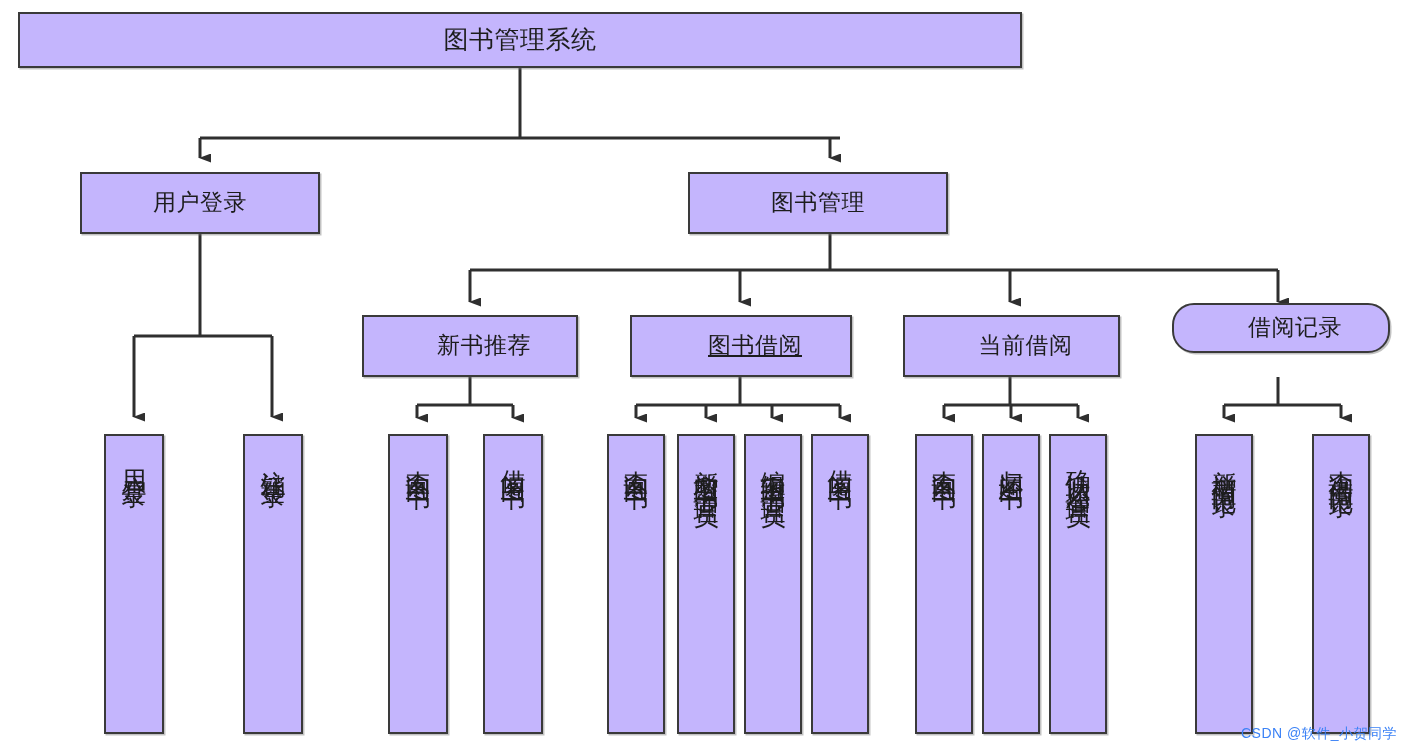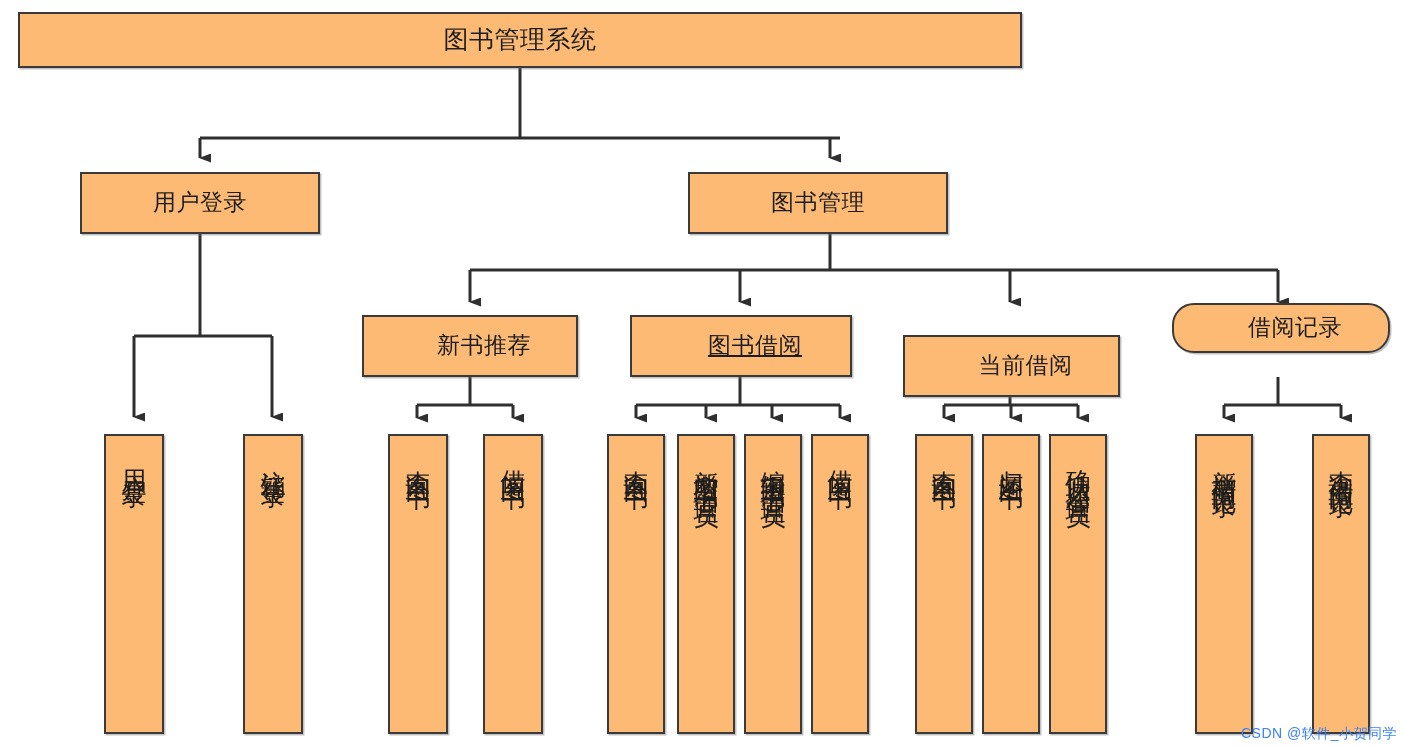--- a/index.html
+++ b/index.html
@@ -19,21 +19,21 @@
     position: absolute;
     left: 0;
     top: 0;
     width: 1405px;
     height: 747px;
   }
   .nodebox {
     position: absolute;
     box-sizing: border-box;
     border: 2.5px solid #3a3a3a;
-    background: #fdba74;
+    background: #c4b5fd;
     display: flex;
     align-items: center;
     justify-content: center;
     text-align: center;
     color: #1d1d1d;
     box-shadow: 1.5px 1.5px 0 0 rgba(120,120,120,0.45);
   }
   .nodebox .txt {
     line-height: 1.18;
     letter-spacing: 0.5px;
@@ -130,21 +130,21 @@
   <div class="nodebox lvl2" style="left:688px; top:172px; width:260px; height:62px;">
     <span class="txt">图书管理</span>
   </div>
 
   <div class="nodebox lvl3" style="left:362px; top:315px; width:216px; height:62px;">
     <span class="txt">新书推荐</span>
   </div>
   <div class="nodebox lvl3" style="left:630px; top:315px; width:222px; height:62px;text-decoration:underline;">
     <span class="txt">图书借阅</span>
   </div>
-  <div class="nodebox lvl3" style="left:903px; top:315px; width:217px; height:62px;margin-top:20px;">
+  <div class="nodebox lvl3" style="left:903px; top:315px; width:217px; height:62px;">
     <span class="txt">当前借阅</span>
   </div>
   <div class="nodebox lvl3" style="left:1172px; top:303px; width:218px; height:50px;border-radius:22px;">
     <span class="txt">借阅记录</span>
   </div>
 
   <div class="nodebox leaf" style="left:104px; top:434px; width:60px; height:300px;">
     <span class="txt">用户登录</span>
   </div>
   <div class="nodebox leaf" style="left:243px; top:434px; width:60px; height:300px;">

